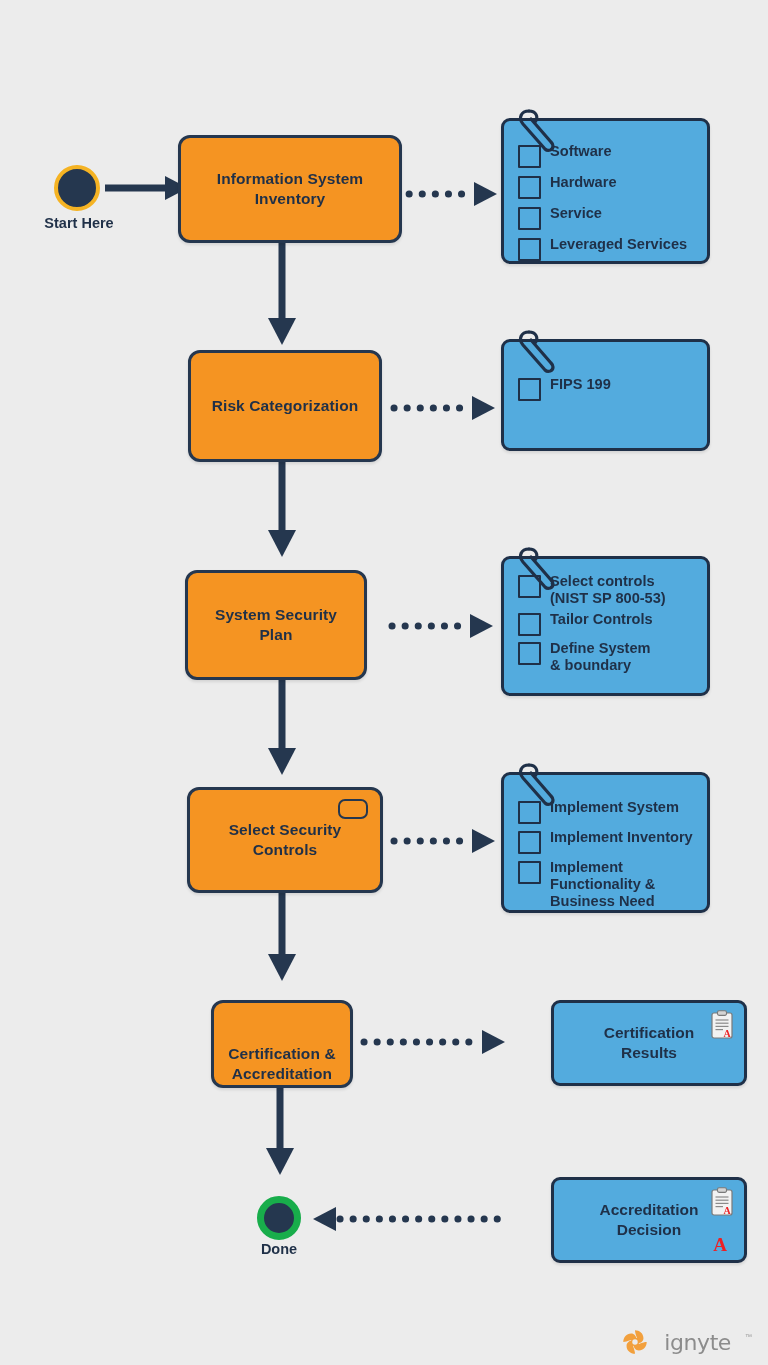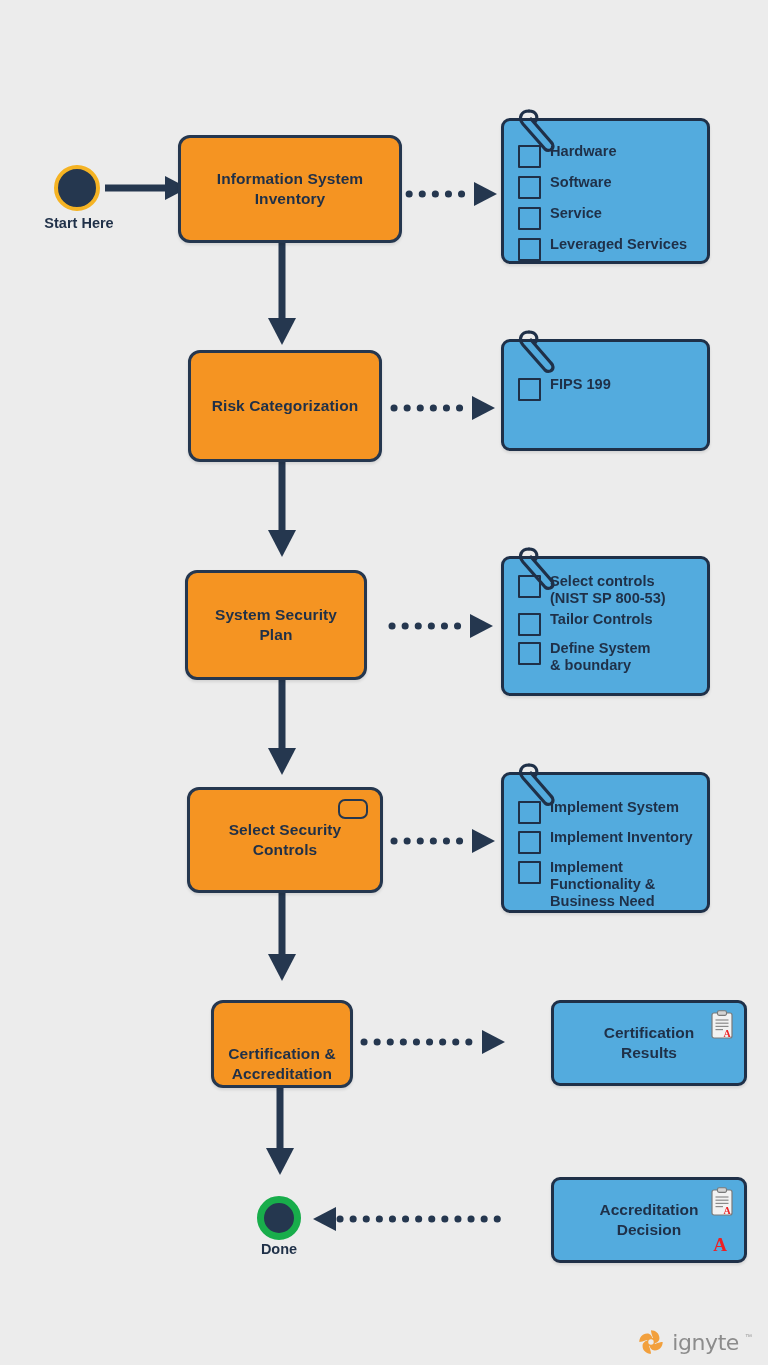--- a/index.html
+++ b/index.html
@@ -166,21 +166,21 @@
     white-space: nowrap;
   }
 
   
   .brand {
     position: absolute;
     right: 16px;
     bottom: 10px;
     display: flex;
     align-items: center;
-    gap: 8px;
+    gap: 16px;
   }
   .brand-word {
     color: #8C8C8C;
     font-size: 22px;
     letter-spacing: -0.4px;
     font-family: "DejaVu Sans", sans-serif;
   }
   .brand-tm {
     color: #9b9b9b;
     font-size: 7px;
@@ -293,25 +293,25 @@
   <div class="node-caption" style="left:224px; top:1241px; width:110px;">Done</div>
 
   <div class="note" style="left:501px; top:118px; width:209px; height:146px;">
     <svg class="paperclip" viewBox="0 0 46 56">
       <path d="M17 4 C9 4 6 11 11 17 L33 42 C36 45 41 43 41 39 C41 37 40 36 39 35 L19 12" fill="none" stroke="#1F3048" stroke-width="3.2" stroke-linecap="round" stroke-linejoin="round"></path>
       <path d="M17 4 C24 4 27 10 23 15" fill="none" stroke="#1F3048" stroke-width="3.2" stroke-linecap="round"></path>
     </svg>
     <div class="note-inner">
       <div class="check-row">
         <span class="checkbox"></span>
+        <span class="check-text">Software</span>
+      </div>
+      <div class="check-row">
+        <span class="checkbox"></span>
         <span class="check-text">Hardware</span>
-      </div>
-      <div class="check-row">
-        <span class="checkbox"></span>
-        <span class="check-text">Software</span>
       </div>
       <div class="check-row">
         <span class="checkbox"></span>
         <span class="check-text">Service</span>
       </div>
       <div class="check-row">
         <span class="checkbox"></span>
         <span class="check-text">Leveraged Services</span>
       </div>
     </div>

